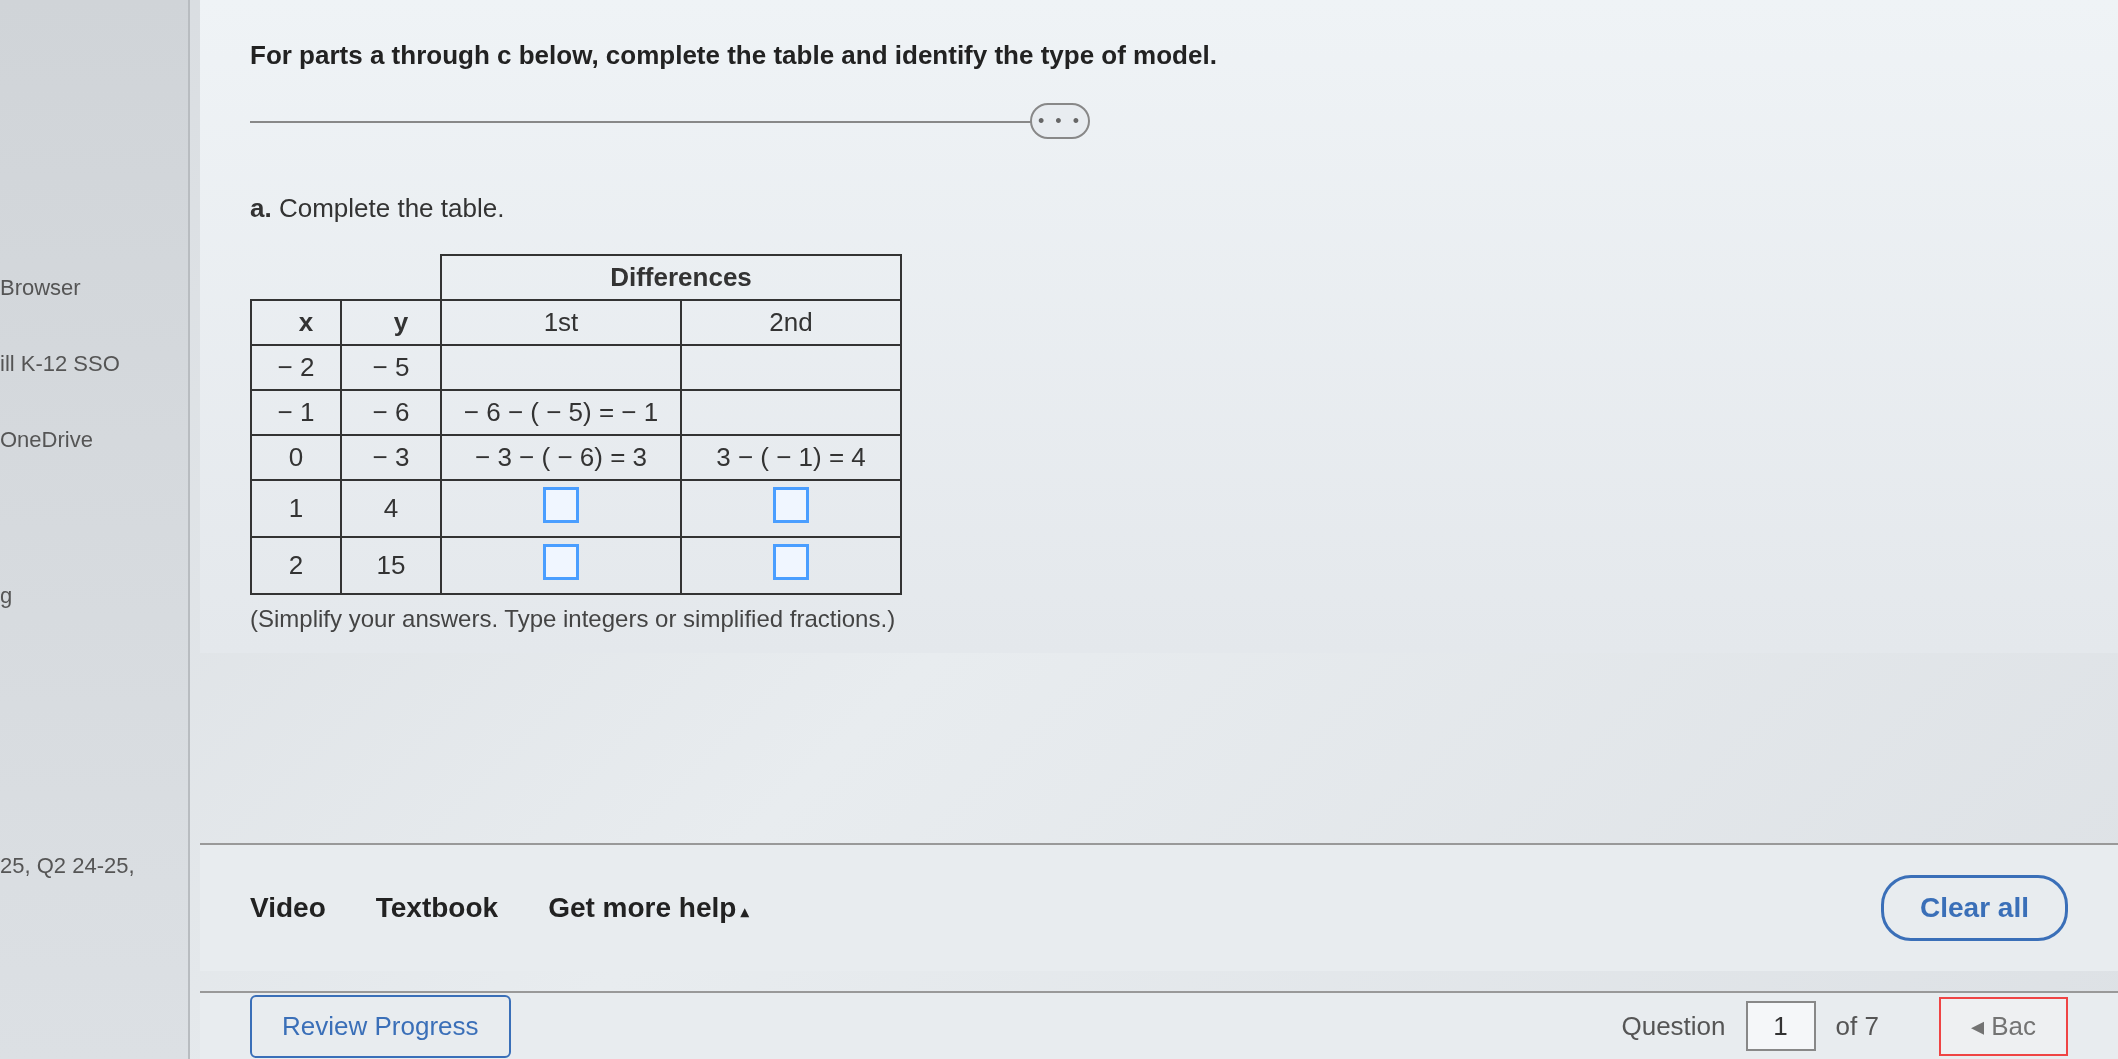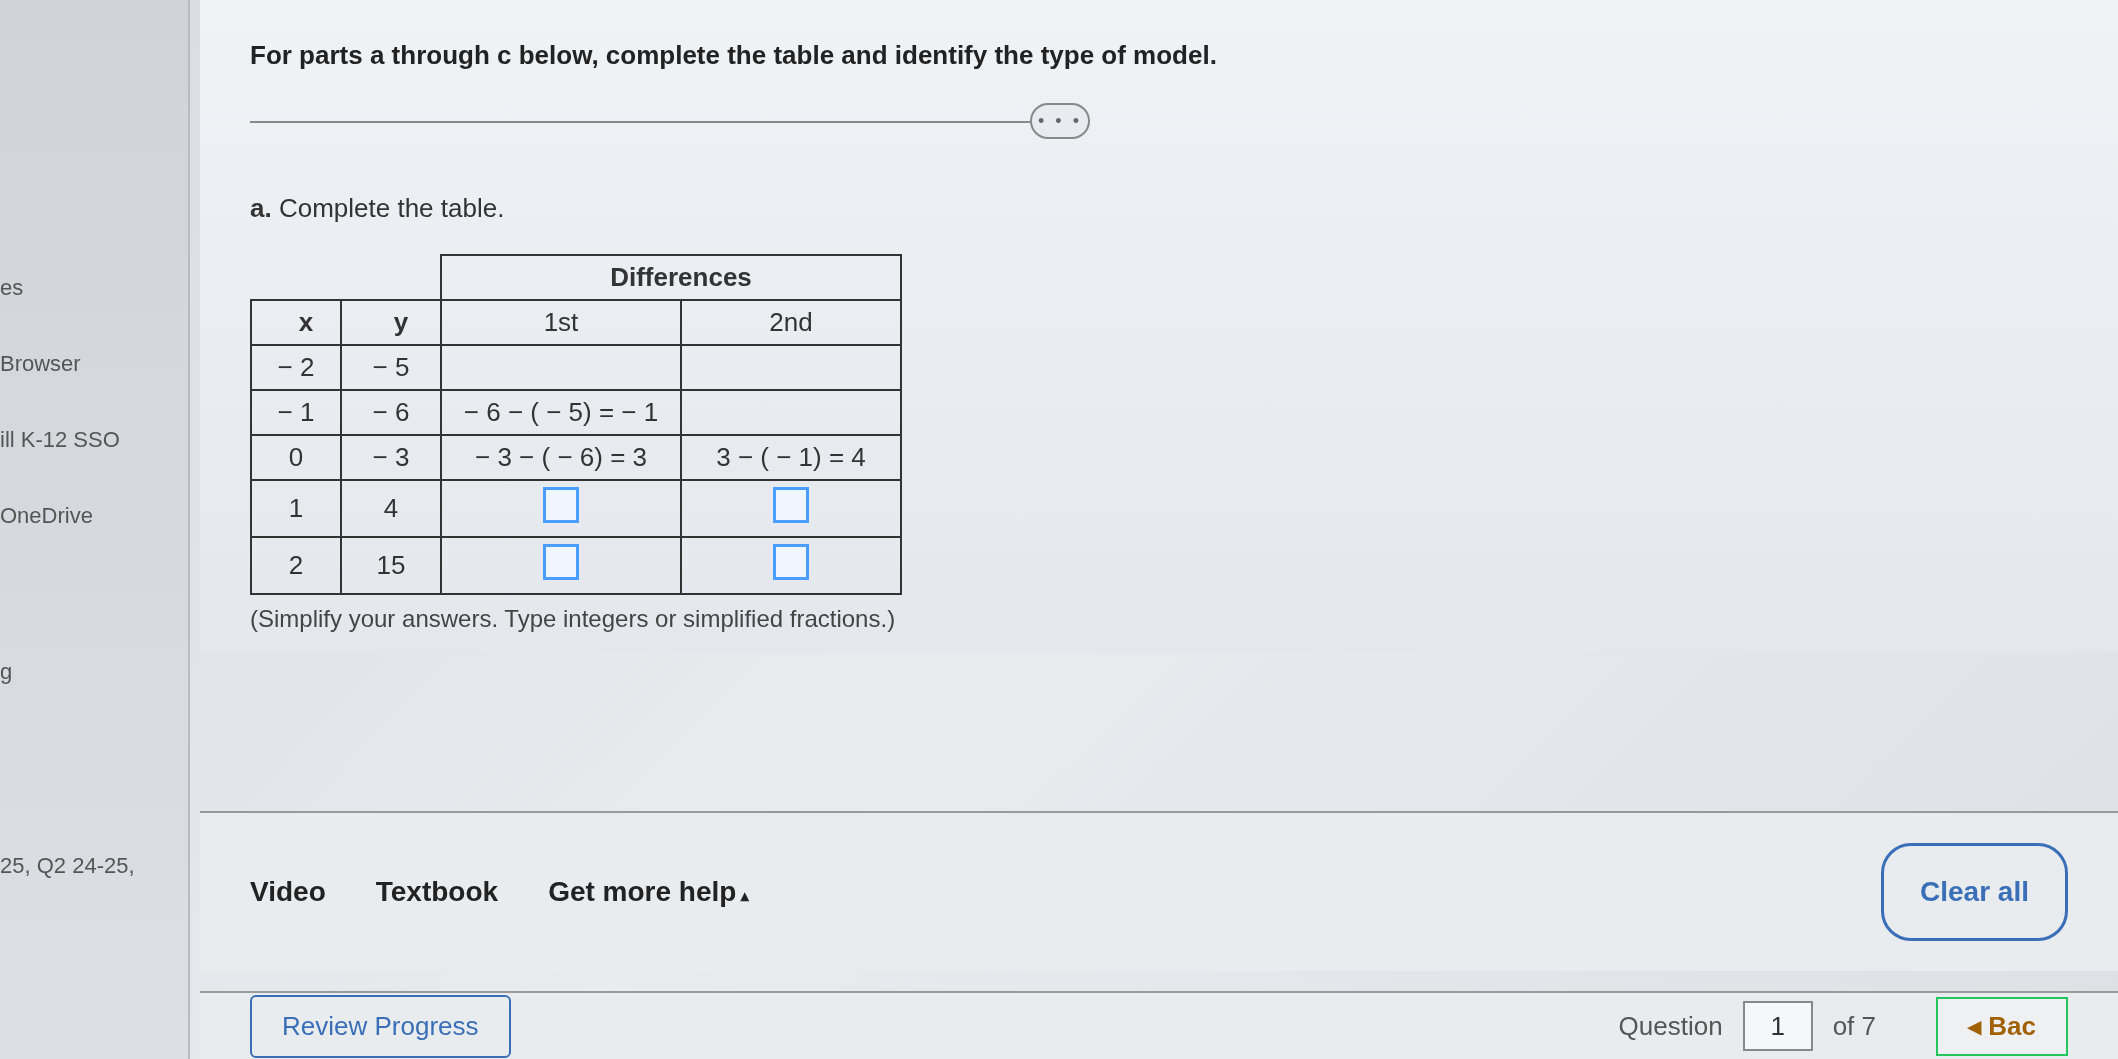--- a/index.html
+++ b/index.html
@@ -194,21 +194,21 @@
     .help-link.expand::after {
       content: " ▴";
       font-size: 16px;
     }
     
     .clear-all-btn {
       border: 3px solid #3a6fb8;
       color: #3a6fb8;
       background: transparent;
       border-radius: 30px;
-      padding: 30px 36px;
+      padding: 14px 36px;
       font-size: 28px;
       font-weight: bold;
       cursor: pointer;
     }
     
     .footer-bar {
       position: absolute;
       bottom: 0;
       left: 200px;
       right: 0;
@@ -244,38 +244,36 @@
       width: 70px;
       height: 50px;
       display: flex;
       align-items: center;
       justify-content: center;
       background: #f5f7f9;
       color: #333;
     }
     
     .back-btn {
-      border: 2px solid #22c55e;
+      border: 2px solid #ef4444;
       padding: 12px 30px;
       font-size: 26px;
-      color: #a16207;
+      color: #737373;
       background: #eef0f2;
       cursor: pointer;
-      font-weight: bold;
     }
     
     .back-btn::before {
       content: "◂ ";
     }
   </style>
 </head>
 <body>
 
 <div class="sidebar">
-  <div class="sidebar-item">es</div>
   <div class="sidebar-item">Browser</div>
   <div class="sidebar-item">ill K-12 SSO</div>
   <div class="sidebar-item">OneDrive</div>
   <div class="sidebar-item" style="margin-top:80px">g</div>
   <div class="sidebar-item sidebar-bottom">25, Q2 24-25,</div>
 </div>
 
 <div class="main-area">
 
   <div class="content">

